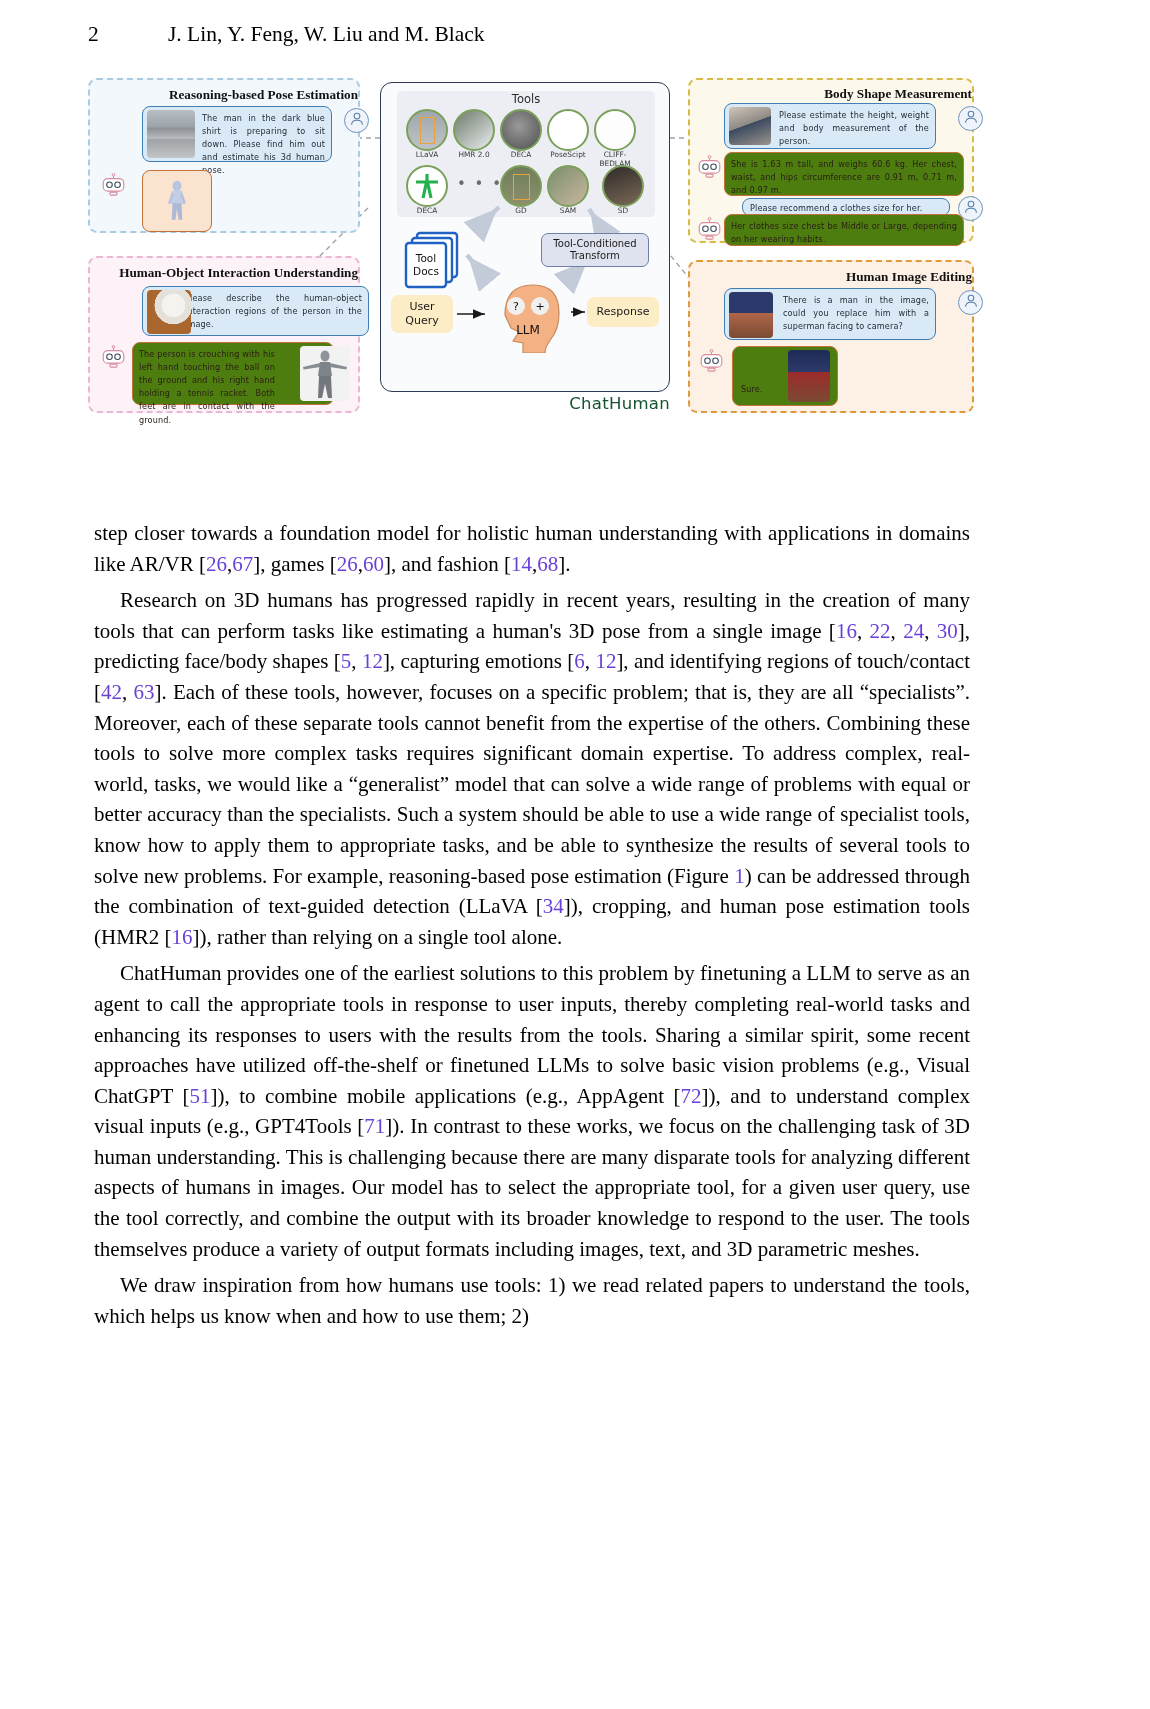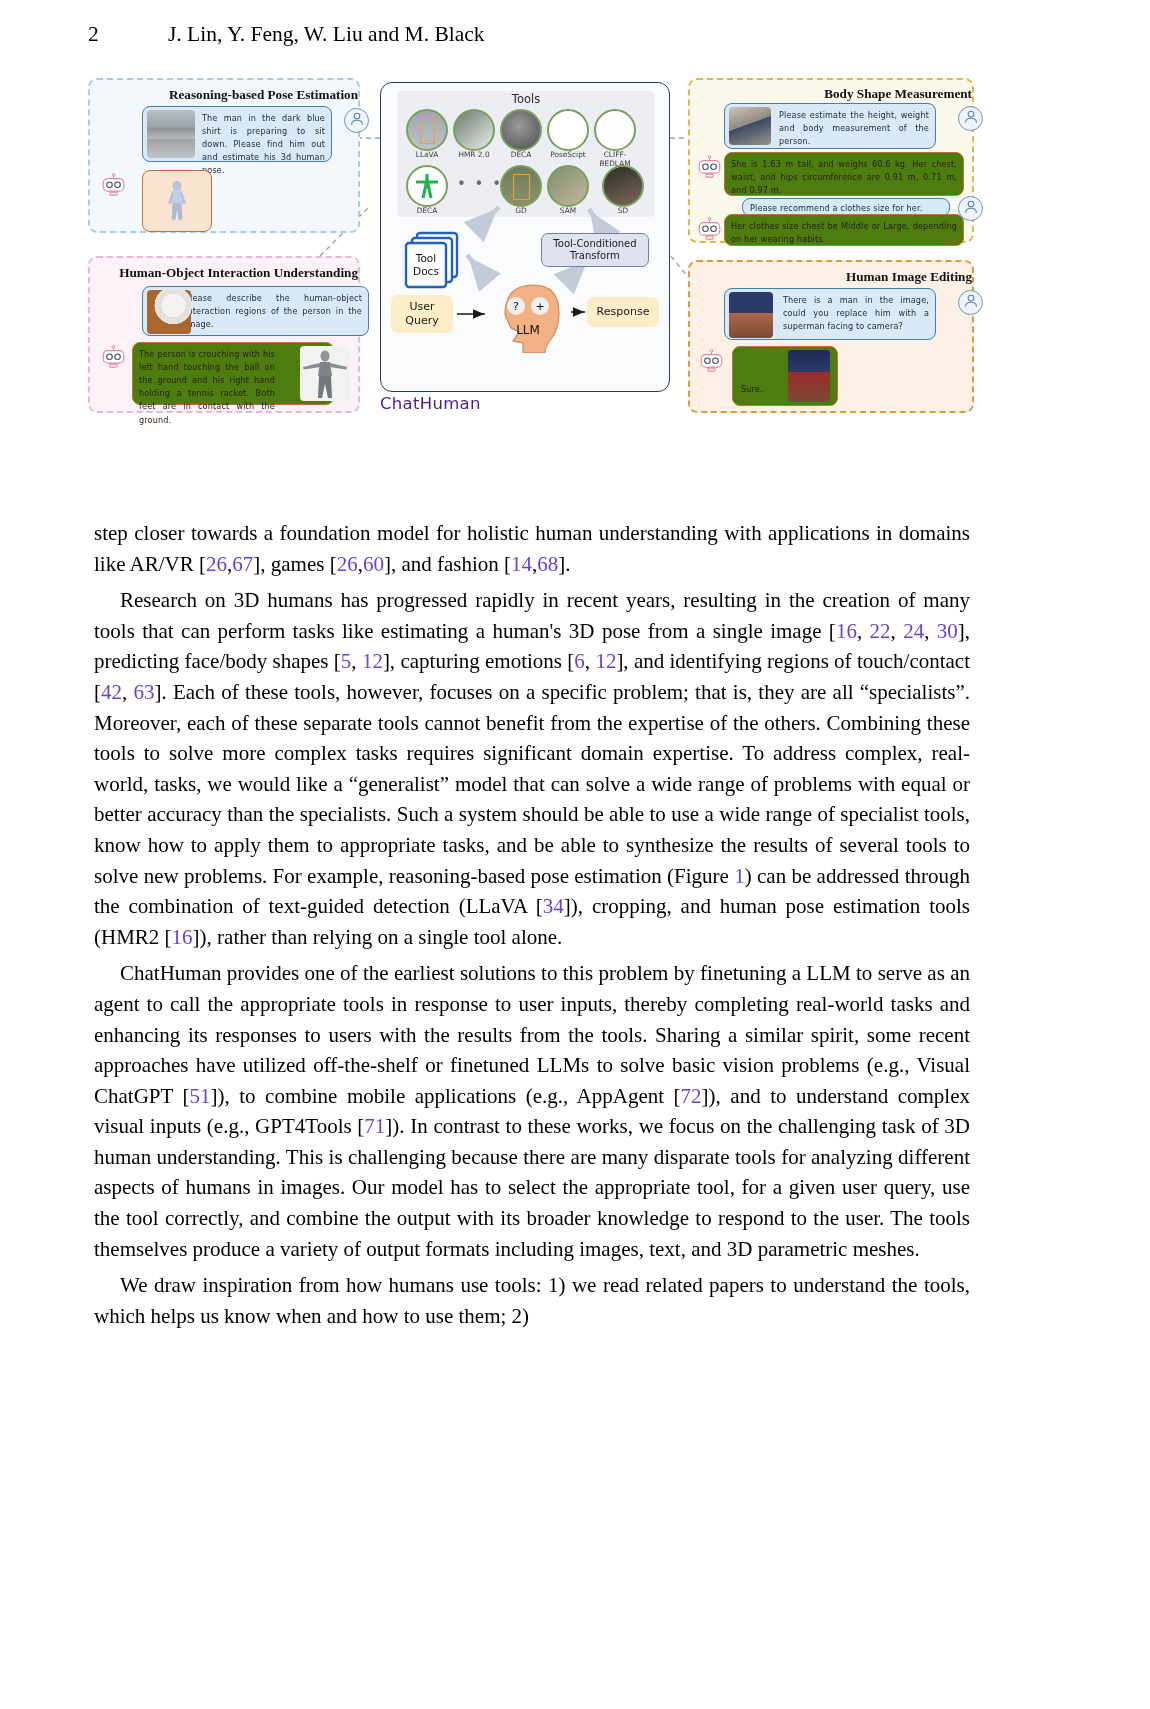--- a/index.html
+++ b/index.html
@@ -15,22 +15,22 @@
   .figure{position:absolute;left:88px;top:78px;width:886px;height:335px;}
 
   .dashbox{position:absolute;box-sizing:border-box;border:2.1px dashed #8fb8d8;border-radius:9px;}
   .box-rpe{left:0;top:0;width:272px;height:155px;background:#f2f8fc;border-color:#a9cce3;}
   .box-hoi{left:0;top:178px;width:272px;height:157px;background:#fdf2f8;border-color:#e9b6d4;}
   .box-bsm{left:600px;top:0;width:286px;height:165px;background:#fdf8ec;border-color:#d8bb46;}
   .box-hie{left:600px;top:182px;width:286px;height:153px;background:#fdf1e6;border-color:#e09a3c;}
 
   .centerpanel{position:absolute;left:292px;top:4px;width:290px;height:310px;
       box-sizing:border-box;border:1.6px solid #2b3a55;border-radius:12px;background:#fafbfd;}
-  .center-caption{position:absolute;left:292px;top:316px;width:290px;text-align:left;
-      font-family:"DejaVu Sans",sans-serif;font-size:16.5px;color:#4c1d95;letter-spacing:.3px;}
+  .center-caption{position:absolute;left:292px;top:316px;width:290px;text-align:right;
+      font-family:"DejaVu Sans",sans-serif;font-size:16.5px;color:#14532d;letter-spacing:.3px;}
 
   .panel-title{position:absolute;left:0;right:0;text-align:right;font-weight:bold;
       font-family:"Liberation Serif",serif;font-size:13.2px;color:#111;}
 
   
   .bubble{position:absolute;box-sizing:border-box;border-radius:8px;
      font-family:"DejaVu Sans",sans-serif;font-size:8.1px;line-height:1.62;
      letter-spacing:.15px;padding:5px 6px;}
   .bub-user{background:#d9e9f6;border:1.3px solid #3f7fb5;color:#1d2733;}
   .bub-bot{background:#4d7c0f;border:1.3px solid #c4703a;color:#2a1d14;}

